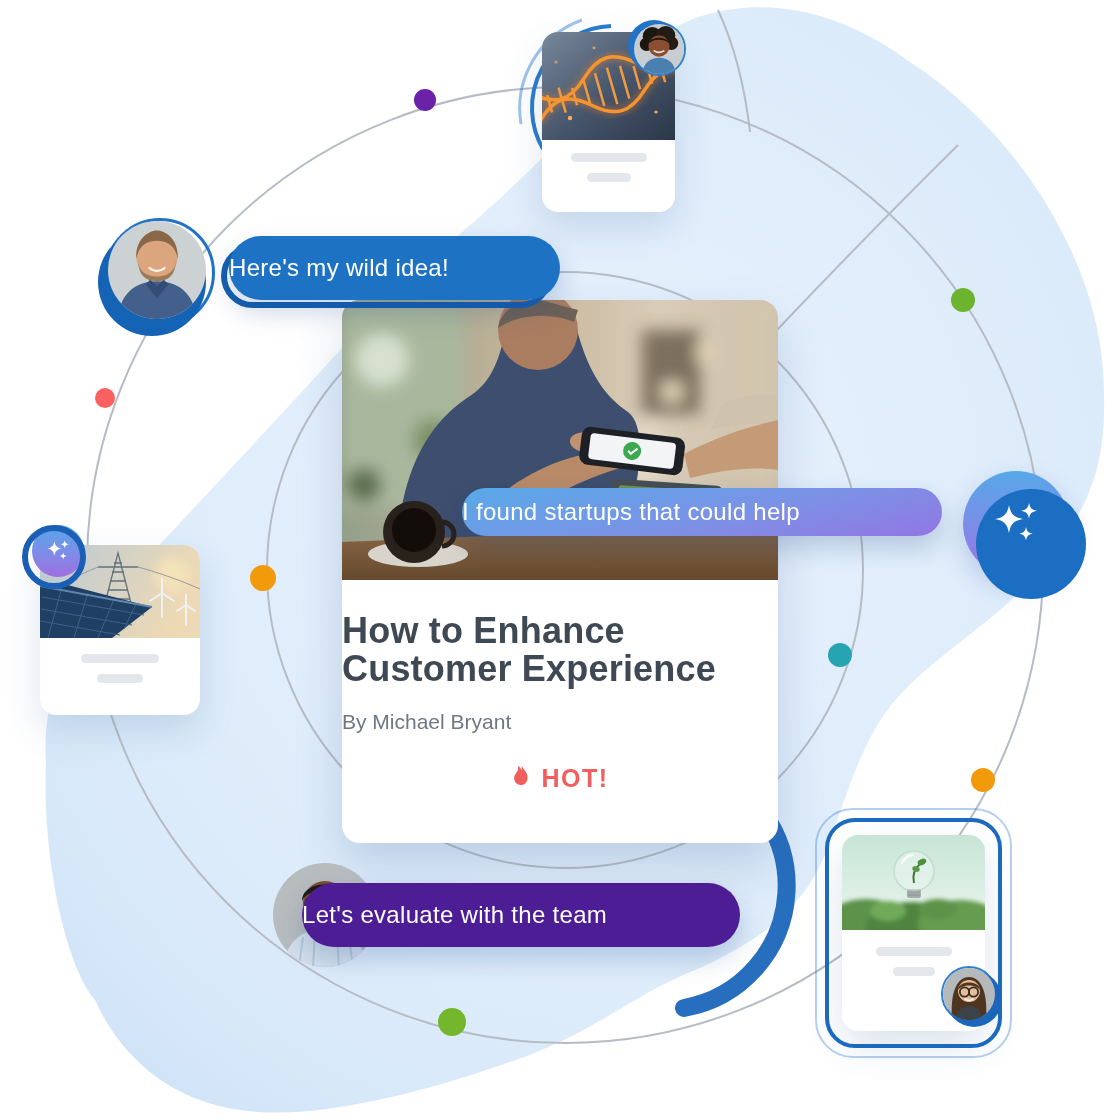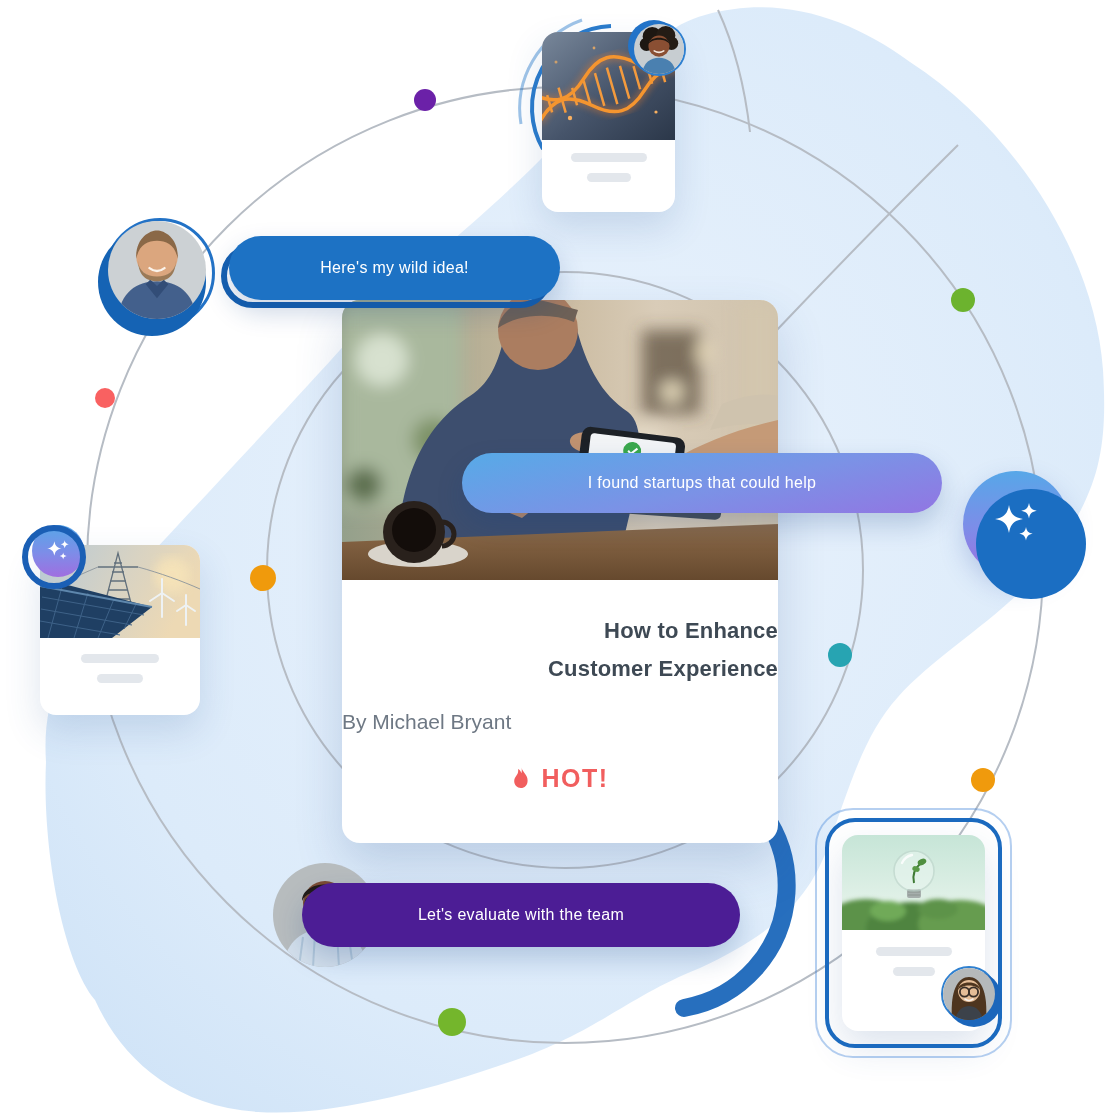--- a/index.html
+++ b/index.html
@@ -13,24 +13,24 @@
 
   
   .card{position:absolute;background:#fff;border-radius:16px;z-index:3;
         box-shadow:0 16px 36px rgba(45,85,150,.16);}
   .card .img{width:100%;border-radius:16px 16px 0 0;overflow:hidden;line-height:0;}
   .bar{background:#e3e7ec;height:9px;border-radius:5px;margin:0 auto;}
 
   .article-card{left:342px;top:300px;width:436px;height:543px;border-radius:18px;
                 box-shadow:0 22px 48px rgba(40,80,145,.20);}
   .article-card .img{border-radius:18px 18px 0 0;}
-  .article-title{margin-top:32px;text-align:right;font-size:22px;line-height:38px;font-weight:700;
+  .article-title{margin-top:32px;text-align:left;font-size:36px;line-height:38px;font-weight:700;
                  color:#3e4954;letter-spacing:.2px;}
   .article-byline{margin-top:22px;text-align:left;font-size:21px;color:#6e7884;}
-  .article-badge{margin-top:30px;display:flex;align-items:center;justify-content:center;gap:10px;
+  .article-badge{margin-top:30px;display:flex;align-items:flex-start;justify-content:center;gap:10px;
                  font-size:25px;font-weight:700;letter-spacing:1.5px;color:#f15e5e;}
 
   .dna-card{left:542px;top:32px;width:133px;height:180px;}
   .dna-card .bar1{width:76px;margin-top:13px;}
   .dna-card .bar2{width:44px;margin-top:11px;}
 
   .energy-card{left:40px;top:545px;width:160px;height:170px;}
   .energy-card .bar1{width:78px;margin-top:16px;}
   .energy-card .bar2{width:46px;margin-top:11px;}
 
@@ -48,27 +48,27 @@
                       transform:translate(-8px,9px);z-index:-1;}
   .avatar-analyst{left:273px;top:863px;width:104px;height:104px;}
   .avatar-researcher{left:632px;top:22px;width:50px;height:50px;border:2px solid #2f80d0;}
   .avatar-researcher::before{content:"";position:absolute;inset:-1px;border-radius:50%;background:#2273c8;
                       transform:translate(-5px,-3px);z-index:-1;}
   .avatar-designer{left:941px;top:966px;width:52px;height:52px;border:2px solid #2f80d0;}
   .avatar-designer::before{content:"";position:absolute;inset:-2px;border-radius:50%;background:#1b66bb;
                       transform:translate(5px,5px);z-index:-1;}
 
   
-  .bubble{position:absolute;z-index:5;display:flex;align-items:center;justify-content:center;
-          color:#fff;font-size:16px;letter-spacing:.3px;border-radius:32px;
+  .bubble{position:absolute;z-index:5;display:flex;align-items:center;
+          color:#fff;font-size:24px;letter-spacing:.3px;border-radius:32px;
           box-shadow:0 12px 26px rgba(18,66,133,.22);}
   .bubble-wild{left:229px;top:236px;width:331px;height:64px;background:#1d72c4;}
   .bubble-ring{position:absolute;left:221px;top:244px;width:331px;height:64px;border-radius:32px;
                border:6px solid #1560b1;box-sizing:border-box;z-index:4;}
-  .bubble-startups{left:462px;top:453px;width:480px;height:60px;
+  .bubble-startups{left:462px;top:488px;width:480px;height:48px;
           background:linear-gradient(168deg,#5aa8e7 5%,#7b92e6 55%,#8f79e3 95%);}
   .bubble-evaluate{left:302px;top:883px;width:438px;height:64px;background:#4c1d95;}
 
   
   .sparkle-btn{position:absolute;left:963px;top:471px;width:106px;height:106px;border-radius:50%;z-index:3;
           background:linear-gradient(180deg,#57a7e8 0%,#7e8ce8 55%,#a06ee0 100%);
           display:flex;align-items:center;justify-content:center;box-shadow:0 10px 24px rgba(60,90,180,.25);}
   .sparkle-btn::before{content:"";position:absolute;inset:-2px;border-radius:50%;background:#1b6ec2;
           transform:translate(15px,20px);z-index:-1;}
   .sparkle-badge{position:absolute;left:32px;top:525px;width:52px;height:52px;border-radius:50%;z-index:3;

